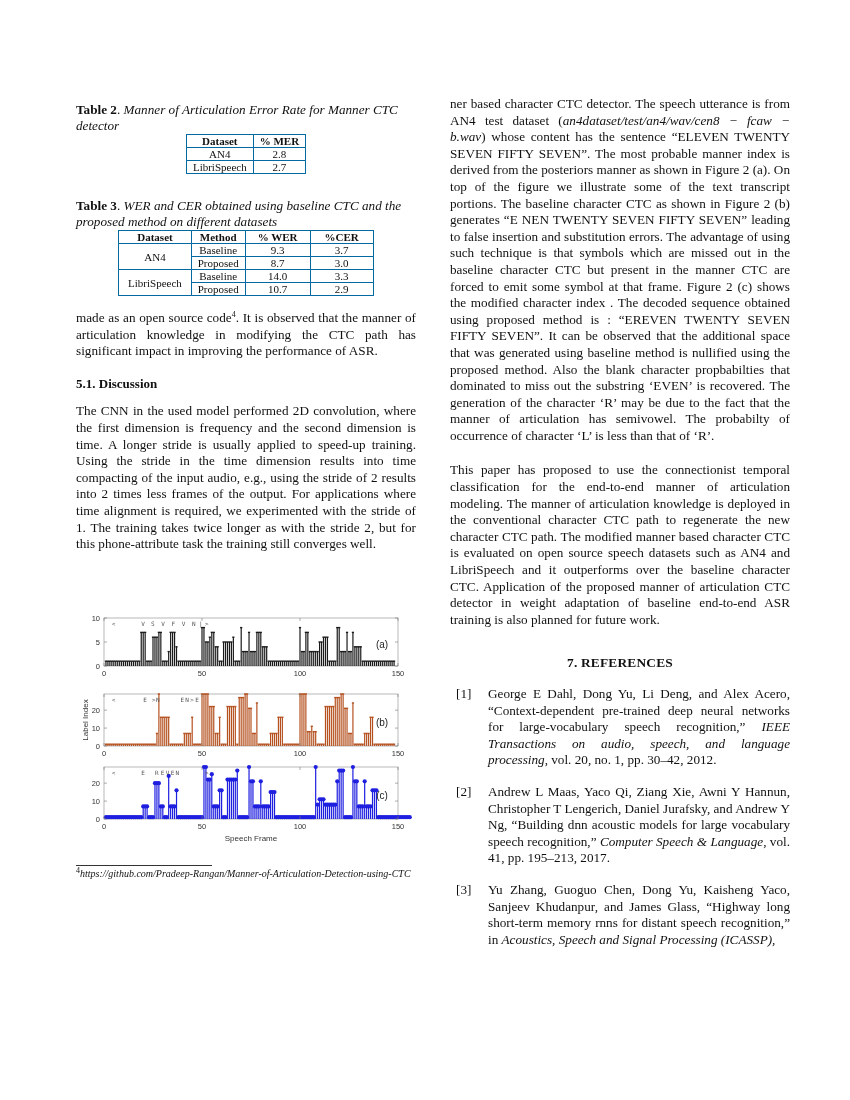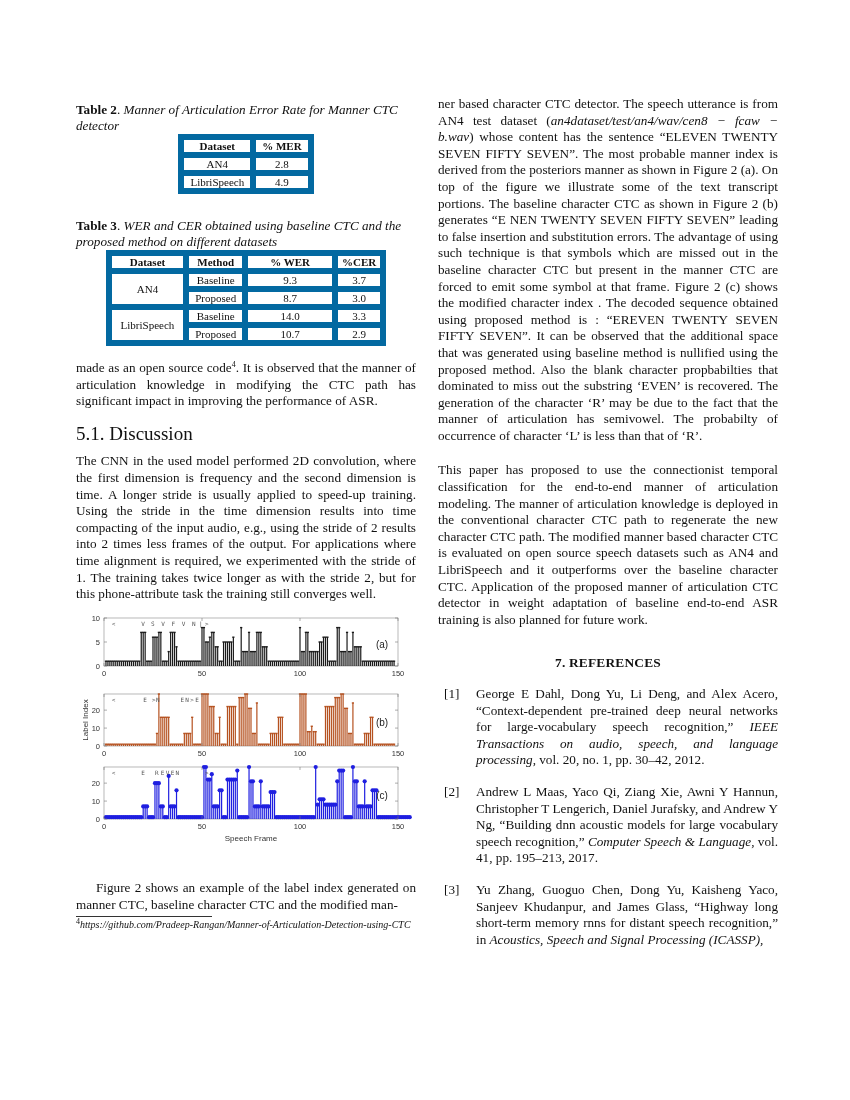--- a/index.html
+++ b/index.html
@@ -1,31 +1,31 @@
 <!DOCTYPE html>
 <html><head>
 <meta charset="utf-8">
 <style>
   html, body { margin: 0; padding: 0; background: #ffffff; }
   body { width: 850px; height: 1100px; position: relative; overflow: hidden;
          font-family: "Liberation Serif", "DejaVu Serif", serif; color: #111; }
   .col { position: absolute; width: 340px; font-size: 13.2px; line-height: 16.6px; }
   .col-left { left: 76px; top: 102px; }
-  .col-right { left: 438px; top: 96px; }
+  .col-right { left: 450px; top: 96px; }
   .justify { text-align: justify; hyphens: none; }
   .tcap { font-size: 13.2px; line-height: 16px; }
   .tcap b { font-weight: bold; }
   .tcap i { font-style: italic; }
   table.res { border-collapse: collapse; font-size: 11px; line-height: 12px; margin: 0 auto; }
-  table.res th, table.res td { border: 6px solid #0369a1; padding: 0px 6px; text-align: center; }
+  table.res th, table.res td { border: 1px solid #0369a1; padding: 0px 6px; text-align: center; }
   table.res th { font-weight: bold; }
   .t2 { margin-top: 4px; margin-left: 110px; }
   .t3 { margin-top: 0px; margin-left: 52px; }
   .t2 td, .t2 th { padding: 0 7px; }
-  .sec { font-weight: normal; font-size: 19px; }
+  .sec { font-weight: bold; font-size: 13px; }
   .sec-center { text-align: center; font-weight: bold; font-size: 13.4px; letter-spacing: 0.2px; }
   .para-indent { text-indent: 20px; }
   sup { font-size: 8px; line-height: 0; }
   .footrule { width: 136px; border-top: 1px solid #333; margin-top: 3px; }
   .footnote { font-size: 10px; line-height: 12px; margin-top: 2px; }
   .ref { display: flex; font-size: 13.2px; line-height: 16.6px; margin-bottom: 15px; }
   .ref .num { width: 32px; flex-shrink: 0; text-align: left; padding-left: 6px; }
   .ref .body { flex: 1; text-align: justify; }
   .ref i { font-style: italic; }
   #figure { position: absolute; left: 78px; top: 608px; width: 340px; height: 240px; }
@@ -46,35 +46,35 @@
         <th>% MER</th>
       </tr>
     </thead>
     <tbody>
       <tr>
         <td>AN4</td>
         <td>2.8</td>
       </tr>
       <tr>
         <td>LibriSpeech</td>
-        <td>4.9</td>
+        <td>2.7</td>
       </tr>
     </tbody>
   </table>
 
   <div class="tcap" style="margin-top:24px;">
     <b>Table 3</b>. <i>WER and CER obtained using baseline CTC and the proposed method on different datasets</i>
   </div>
   <table class="res t3">
     <thead>
       <tr>
         <th style="padding:0 18px;">Dataset</th>
         <th>Method</th>
-        <th style="padding:0 22px;">% WER</th>
-        <th style="padding:0 4px;">%CER</th>
+        <th style="padding:0 12px;">% WER</th>
+        <th style="padding:0 14px;">%CER</th>
       </tr>
     </thead>
     <tbody>
       <tr>
         <td rowspan="2">AN4</td>
         <td>Baseline</td>
         <td>9.3</td>
         <td>3.7</td>
       </tr>
       <tr>
@@ -1098,21 +1098,20 @@
       <text x="82.84" y="167" font-size="6" fill="#555" font-family="&quot;DejaVu Sans Mono&quot;, monospace" letter-spacing="1.5">E</text>
       <text x="87.74" y="167" font-size="6" fill="#555" font-family="&quot;DejaVu Sans Mono&quot;, monospace" letter-spacing="1.5">V</text>
       <text x="92.64" y="167" font-size="6" fill="#555" font-family="&quot;DejaVu Sans Mono&quot;, monospace" letter-spacing="1.5">E</text>
       <text x="97.54" y="167" font-size="6" fill="#555" font-family="&quot;DejaVu Sans Mono&quot;, monospace" letter-spacing="1.5">N</text>
       <text x="126.94" y="167" font-size="6" fill="#555" font-family="&quot;DejaVu Sans Mono&quot;, monospace" letter-spacing="1.5">&gt;</text>
       <text x="173" y="233" font-size="8" fill="#333" text-anchor="middle">Speech Frame</text>
     </svg>
 </div>
 
 <div class="col" style="left:76px; top:862px;">
-  <p class="justify para-indent" style="margin:18px 0 0 0;">Figure 2 shows an example of the label index generated on manner CTC, baseline character CTC and the modified man-</p>
   <div class="footrule"></div>
   <div class="footnote"><sup>4</sup><span style="word-break:break-all;font-style:italic;">https://github.com/Pradeep-Rangan/Manner-of-Articulation-Detection-using-CTC</span></div>
 </div>
 
 <div class="col col-right">
   <p class="justify" style="margin:0;"><span>ner based character CTC detector.  The speech utterance is from AN4 test dataset (</span><span class="math">an4dataset/test/an4/wav/cen8 − fcaw − b.wav</span><span>) whose content has the sentence “ELEVEN TWENTY SEVEN FIFTY SEVEN”. The most probable manner index is derived from the posteriors manner as shown in Figure 2 (a).  On top of the figure we illustrate some of the text transcript portions.  The baseline character CTC as shown in Figure 2 (b) generates “E NEN TWENTY SEVEN FIFTY SEVEN” leading to false insertion and substitution errors.  The advantage of using such technique is that symbols which are missed out in the baseline character CTC but present in the manner CTC are forced to emit some symbol at that frame.  Figure 2 (c) shows the modified character index . The decoded sequence obtained using proposed method is : “EREVEN TWENTY SEVEN FIFTY SEVEN”. It can be observed that the additional space that was generated using baseline method is nullified using the proposed method. Also the blank character propbabilties that dominated to miss out the substring ‘EVEN’ is recovered.  The generation of the character ‘R’ may be due to the fact that the manner of articulation has semivowel.  The probabilty of occurrence of character ‘L’ is less than that of ‘R’.</span></p>
 
   <p class="justify" style="margin:18px 0 0 0;">This paper has proposed to use the connectionist temporal classification for the end-to-end manner of articulation modeling.  The manner of articulation knowledge is deployed in the conventional character CTC path to regenerate the new character CTC path.  The modified manner based character CTC is evaluated on open source speech datasets such as AN4 and LibriSpeech and it outperforms over the baseline character CTC. Application of the proposed manner of articulation CTC detector in weight adaptation of baseline end-to-end ASR training is also planned for future work.</p>
 
   <div class="sec-center" style="margin-top:27px;">7.  REFERENCES</div>

